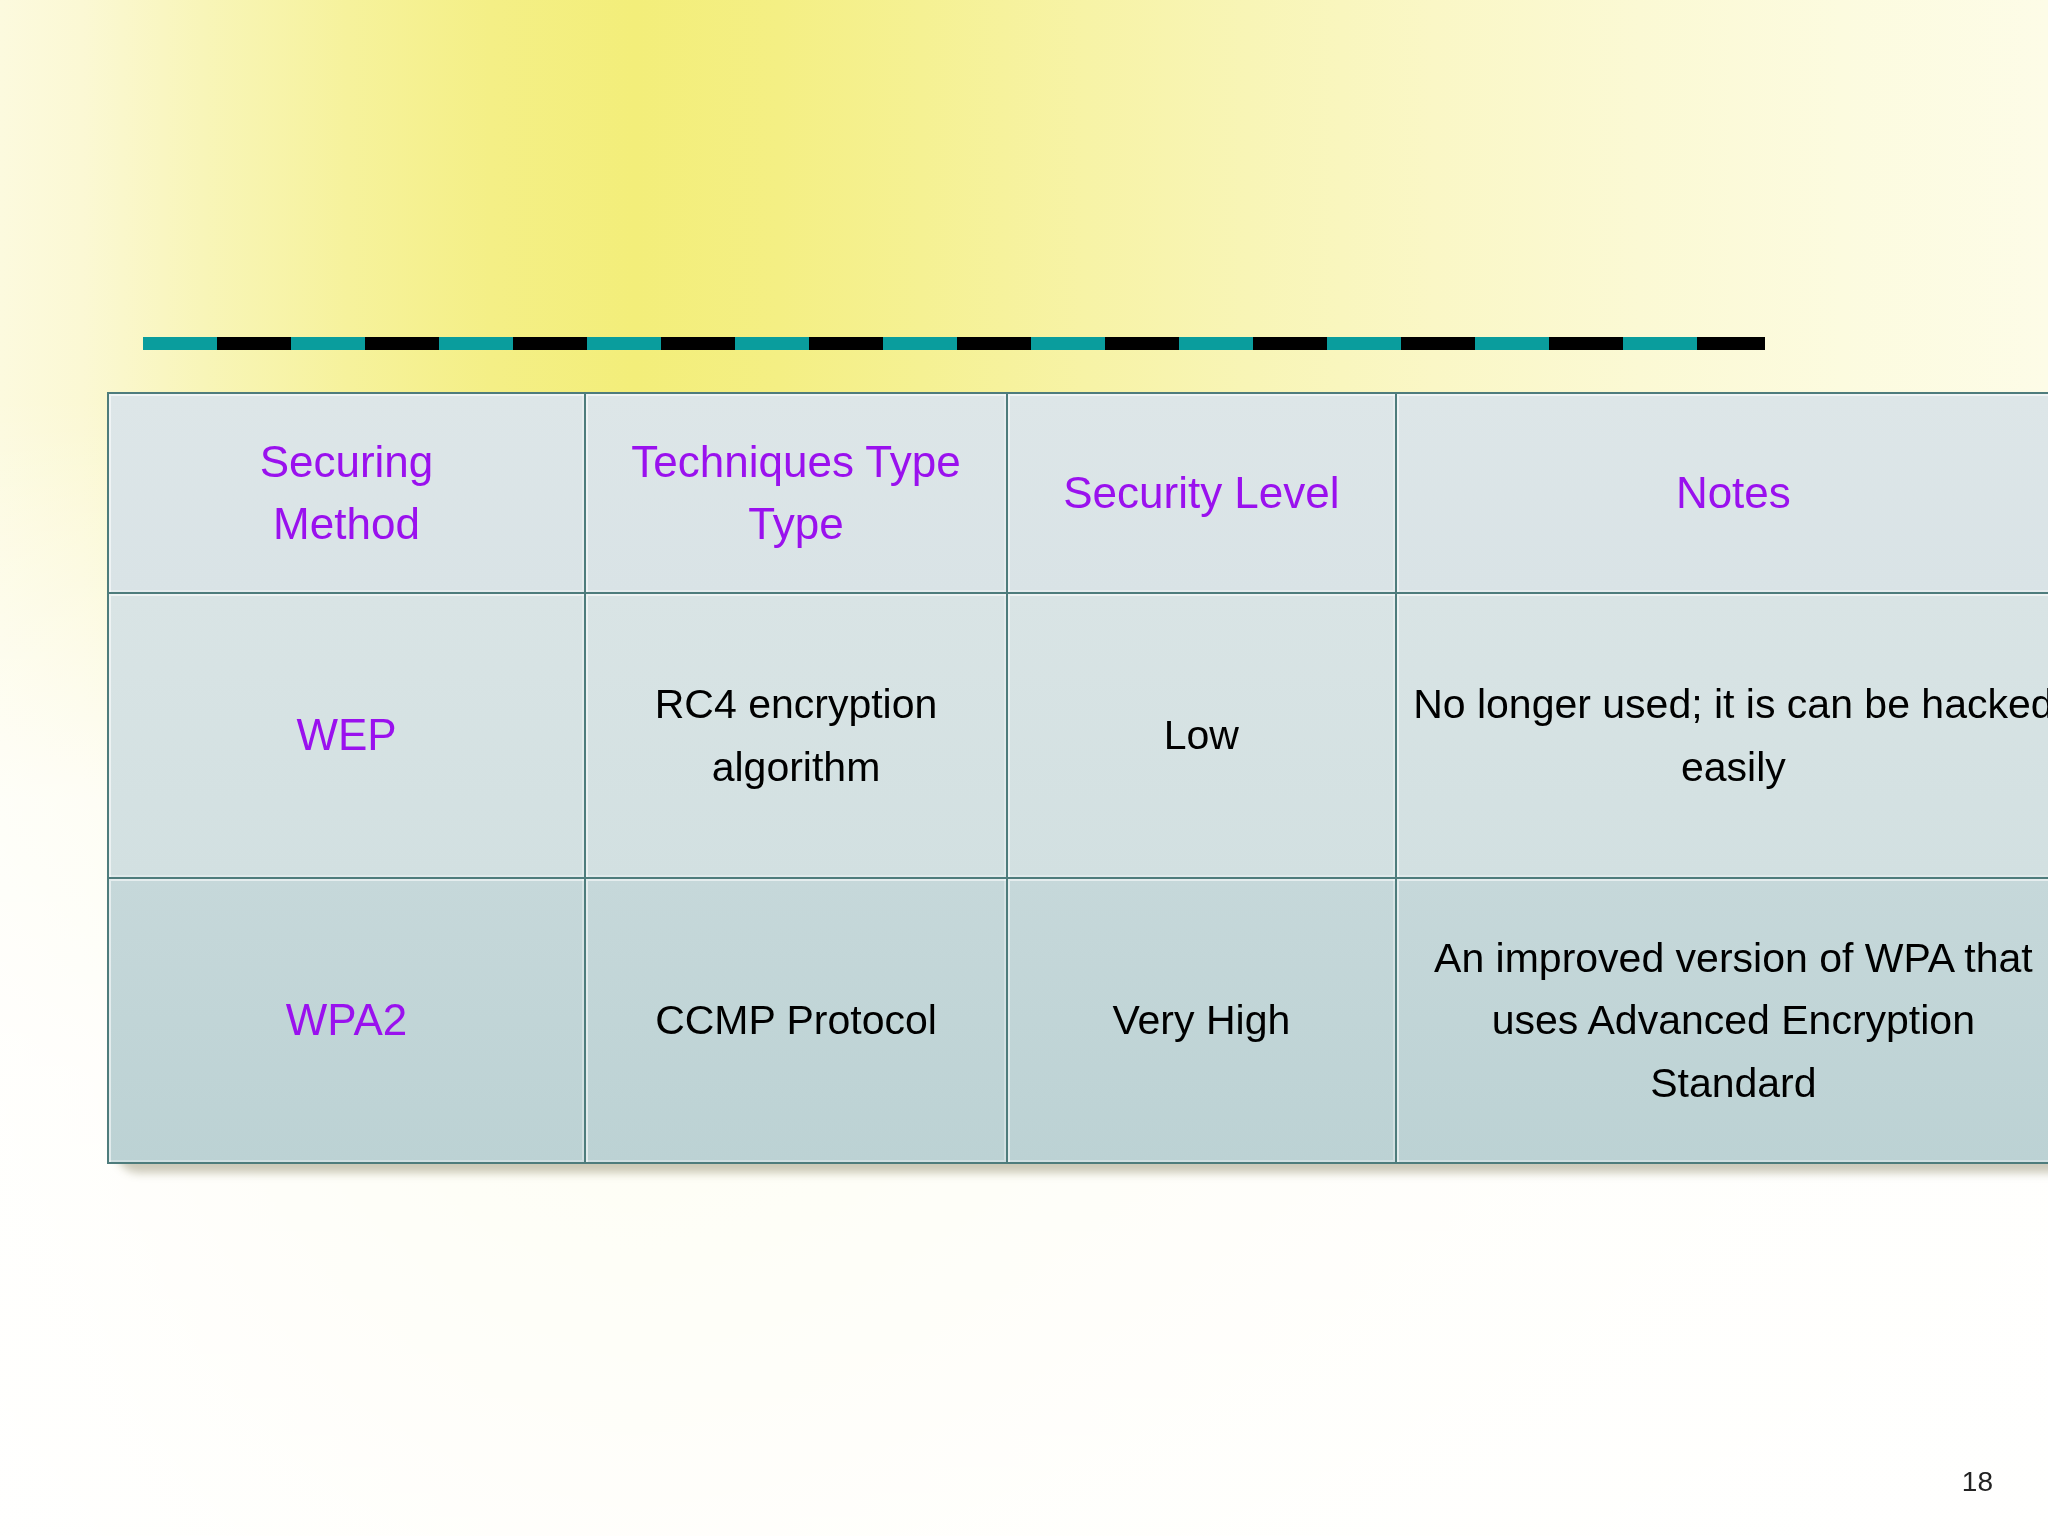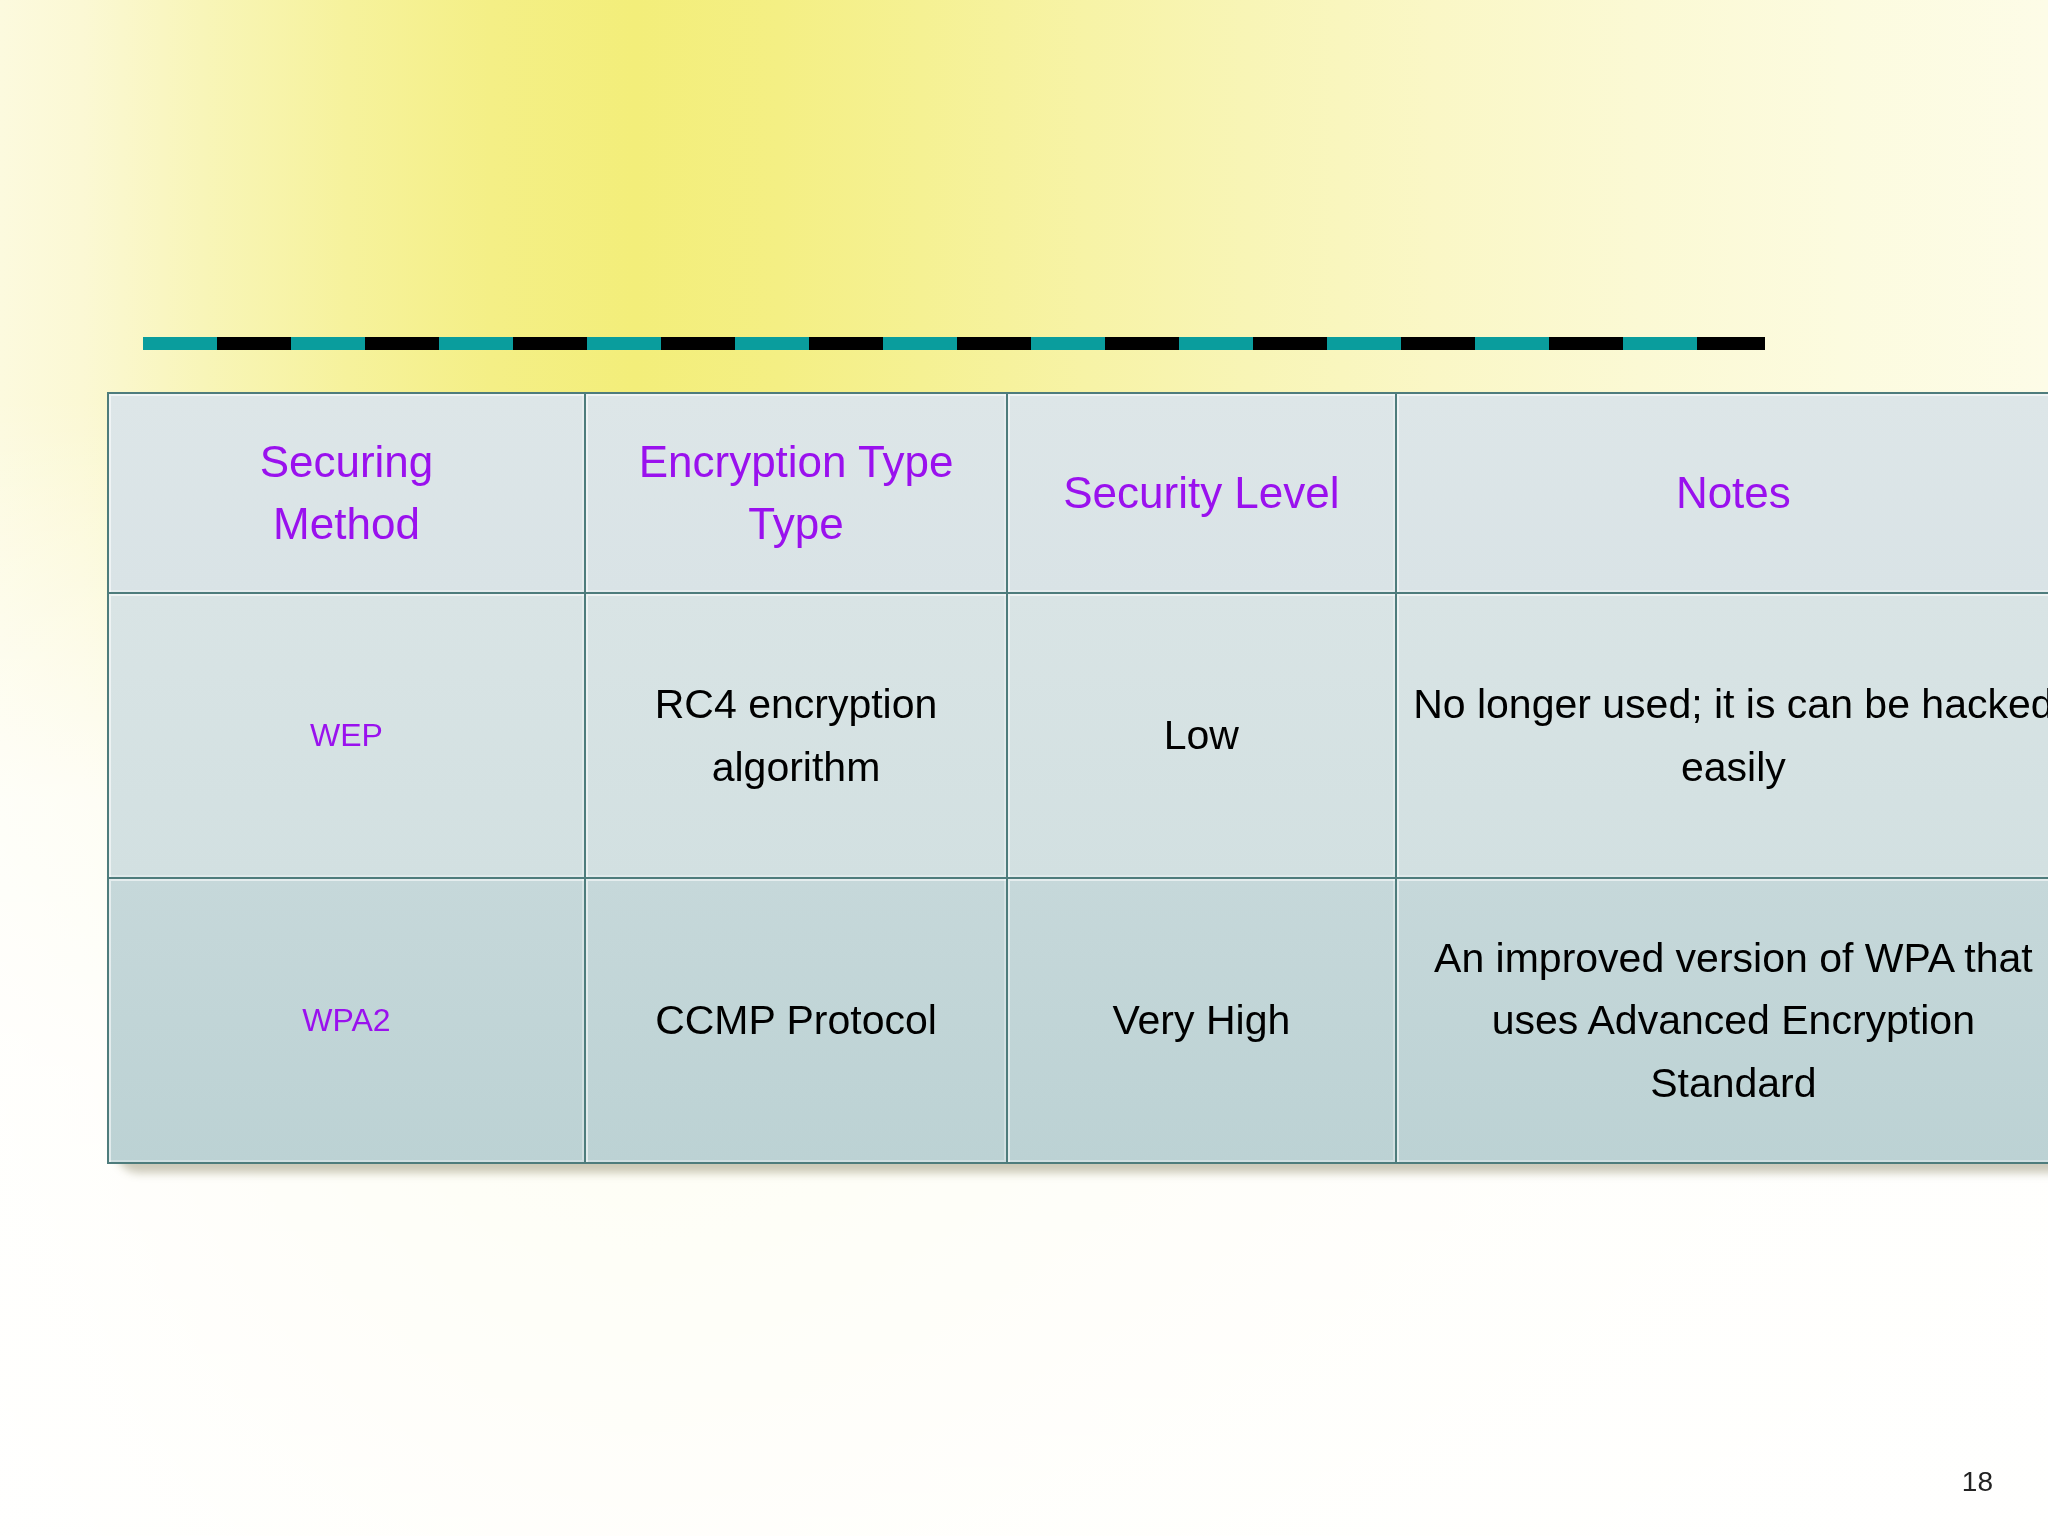--- a/index.html
+++ b/index.html
@@ -110,21 +110,21 @@
     font-size: 44px;
     line-height: 1.42;
   }
   tbody td {
     color: #000000;
     font-size: 41px;
     line-height: 1.52;
   }
   tbody td.method {
     color: #9a11ee;
-    font-size: 32px;
+    font-size: 44px;
   }
   tbody tr.r1 td { height: 285px; background: linear-gradient(180deg, #d9e4e5 0%, #d2e0e1 100%); }
   tbody tr.r2 td { height: 280px; background: linear-gradient(180deg, #cfdedf 0%, #c7d9da 100%); }
   tbody tr.r3 td { height: 285px; background: linear-gradient(180deg, #c6d8da 0%, #bcd2d4 100%); }
 
   
   #page-number {
     position: absolute;
     right: 55px;
     bottom: 38px;
@@ -149,21 +149,21 @@
           <col class="c3">
           <col class="c4">
       </colgroup>
       <thead>
         <tr>
           <th>
             <span>Securing</span><br>
             <span>Method</span>
           </th>
           <th>
-            <span>Encryption Type</span><br>
+            <span>Techniques Type</span><br>
             <span>Type</span>
           </th>
           <th>
             <span>Security Level</span>
           </th>
           <th>
             <span>Notes</span>
           </th>
         </tr>
       </thead>

